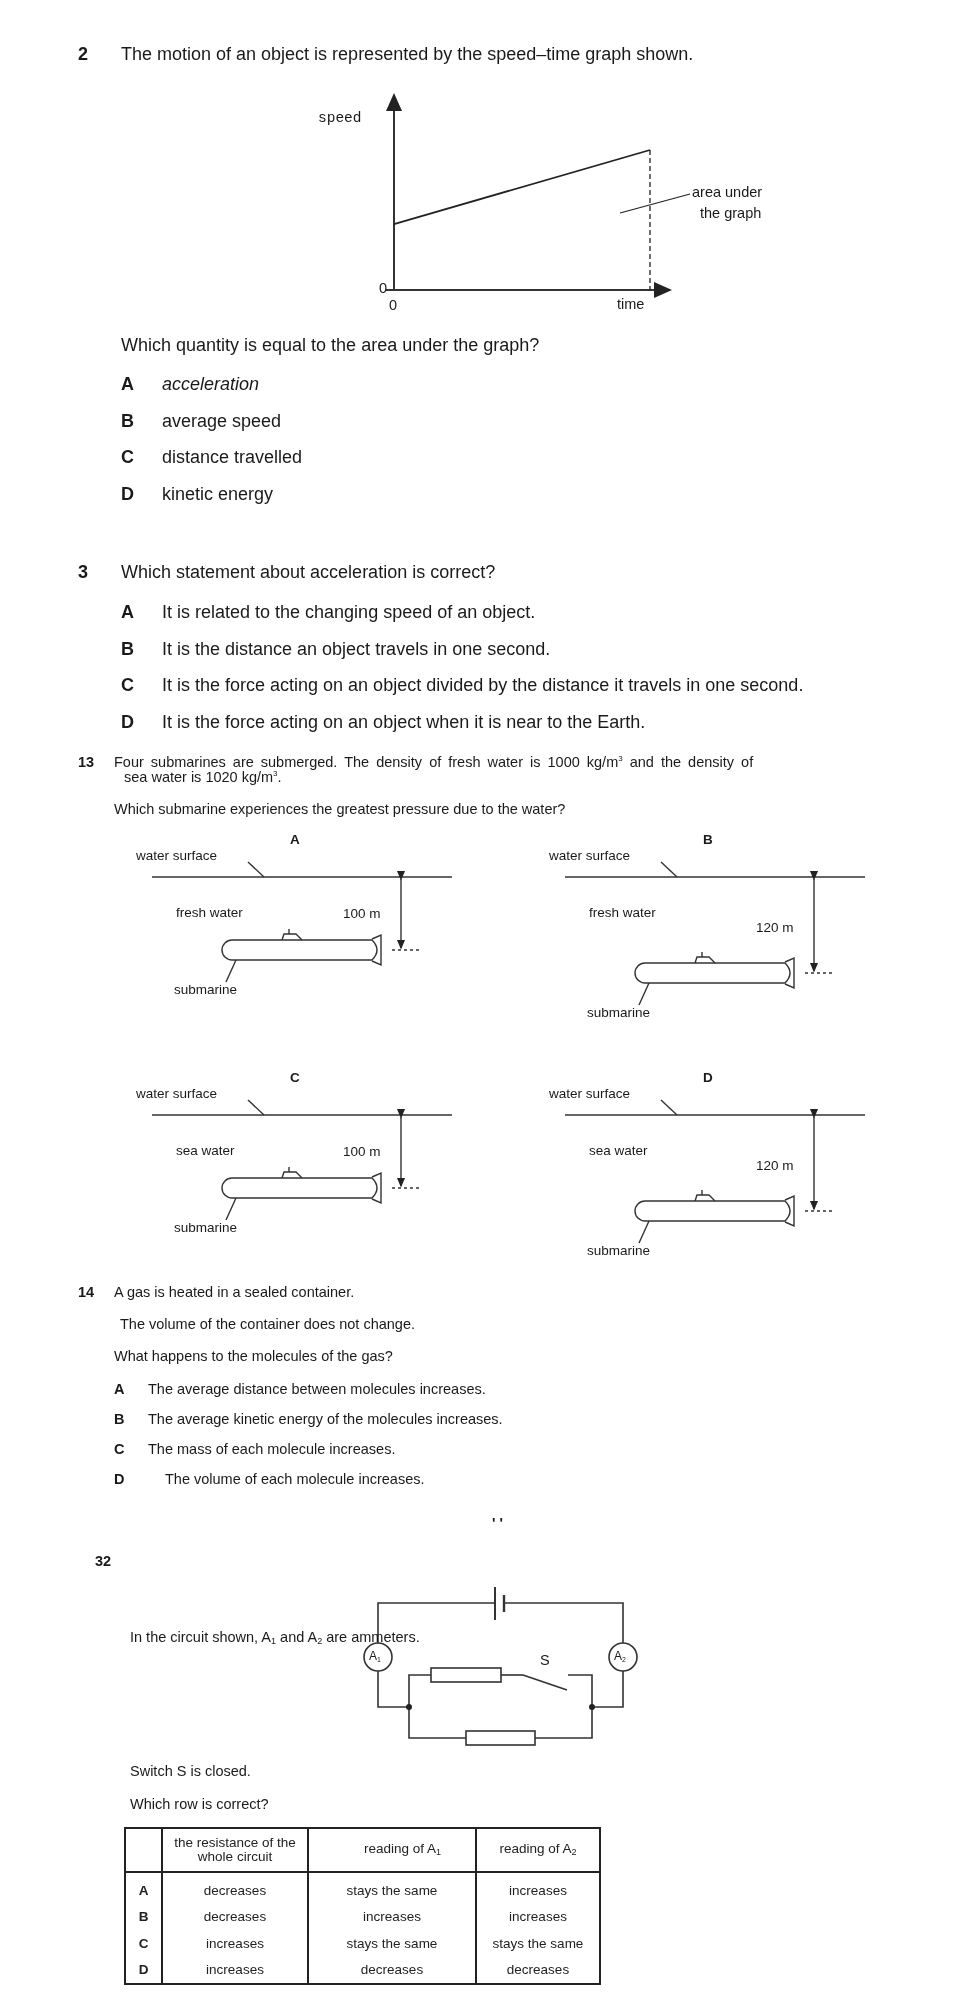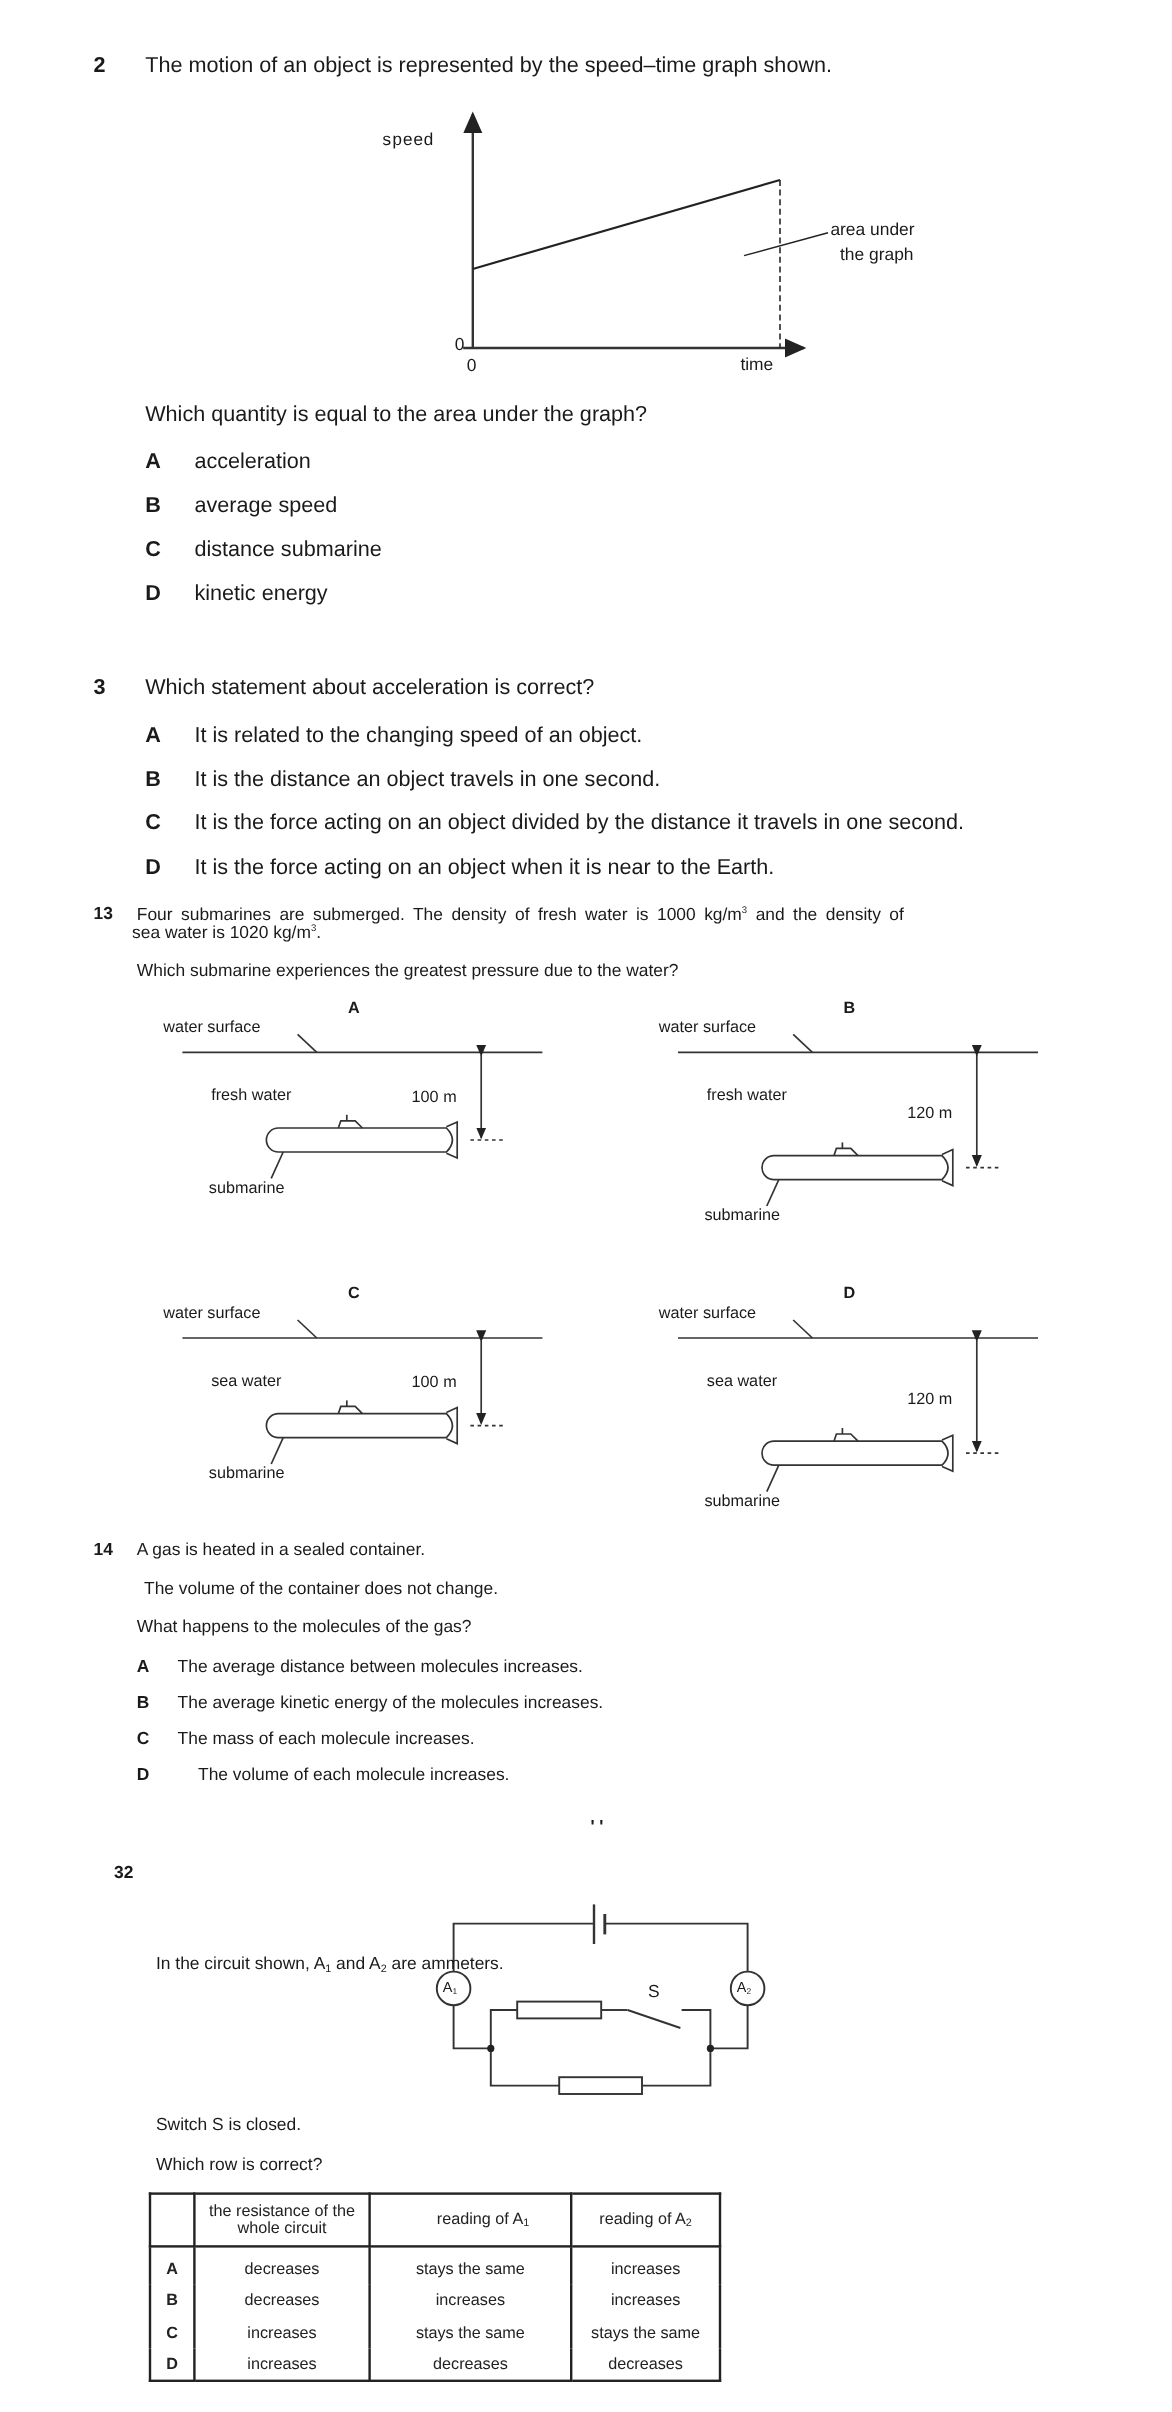--- a/index.html
+++ b/index.html
@@ -117,29 +117,29 @@
 <div class="t s2" style="left:379px;top:280px;">0</div>
 <div class="t s2" style="left:389px;top:297px;">0</div>
 <div class="t s2" style="left:605px;top:296px;margin-left:12px;">time</div>
 <div class="t s2" style="left:692px;top:184px;">area under</div>
 <div class="t s2" style="left:700px;top:205px;">the graph</div>
 
 <div class="t n1" style="left:121px;top:335px;">Which quantity is equal to the area under the graph?</div>
 <div id="q2-opts">
     <div>
       <div class="t b n1" style="left: 121px; top: 374px;">A</div>
-      <div class="t n1" style="left: 162px; top: 374px;">acceleration</div>
+      <div class="t n1" style="left: 162px; top: 374px; font-style: italic;">acceleration</div>
     </div>
     <div>
       <div class="t b n1" style="left: 121px; top: 411px;">B</div>
       <div class="t n1" style="left: 162px; top: 411px;">average speed</div>
     </div>
     <div>
       <div class="t b n1" style="left: 121px; top: 447px;">C</div>
-      <div class="t n1" style="left: 162px; top: 447px;">distance submarine</div>
+      <div class="t n1" style="left: 162px; top: 447px;">distance travelled</div>
     </div>
     <div>
       <div class="t b n1" style="left: 121px; top: 484px;">D</div>
       <div class="t n1" style="left: 162px; top: 484px;">kinetic energy</div>
     </div>
   </div>
 
 <div class="t n1 b" style="left:78px;top:562px;">3</div>
 <div class="t n1" style="left:121px;top:562px;">Which statement about acceleration is correct?</div>
 <div id="q3-opts">
@@ -158,21 +158,21 @@
     <div>
       <div class="t b n1" style="left: 121px; top: 712px;">D</div>
       <div class="t n1" style="left: 162px; top: 712px;">It is the force acting on an object when it is near to the Earth.</div>
     </div>
   </div>
 
 <div class="t s2 b" style="left:78px;top:754px;">13</div>
 <div class="t s2" style="left:114px;top:754px;word-spacing:3px;">
   <span>Four submarines are submerged. The density of fresh water is 1000 kg/m</span><sup class="s">3</sup><span> and the density of</span>
 </div>
-<div class="t s2" style="left:110px;top:769px;">
+<div class="t s2" style="left:124px;top:769px;">
   <span>sea water is 1020 kg/m</span><sup class="s">3</sup><span>.</span>
 </div>
 <div class="t s2" style="left:114px;top:801px;">Which submarine experiences the greatest pressure due to the water?</div>
 <div id="sub-labels">
     <div class="t s3 b" style="left: 290px; top: 832px;">A</div>
     <div class="t s3" style="left: 136px; top: 848px;">water surface</div>
     <div class="t s3" style="left: 176px; top: 905px;">fresh water</div>
     <div class="t s3" style="left: 343px; top: 906px;">100 m</div>
     <div class="t s3" style="left: 174px; top: 982px;">submarine</div>
     <div class="t s3 b" style="left: 703px; top: 832px;">B</div>

